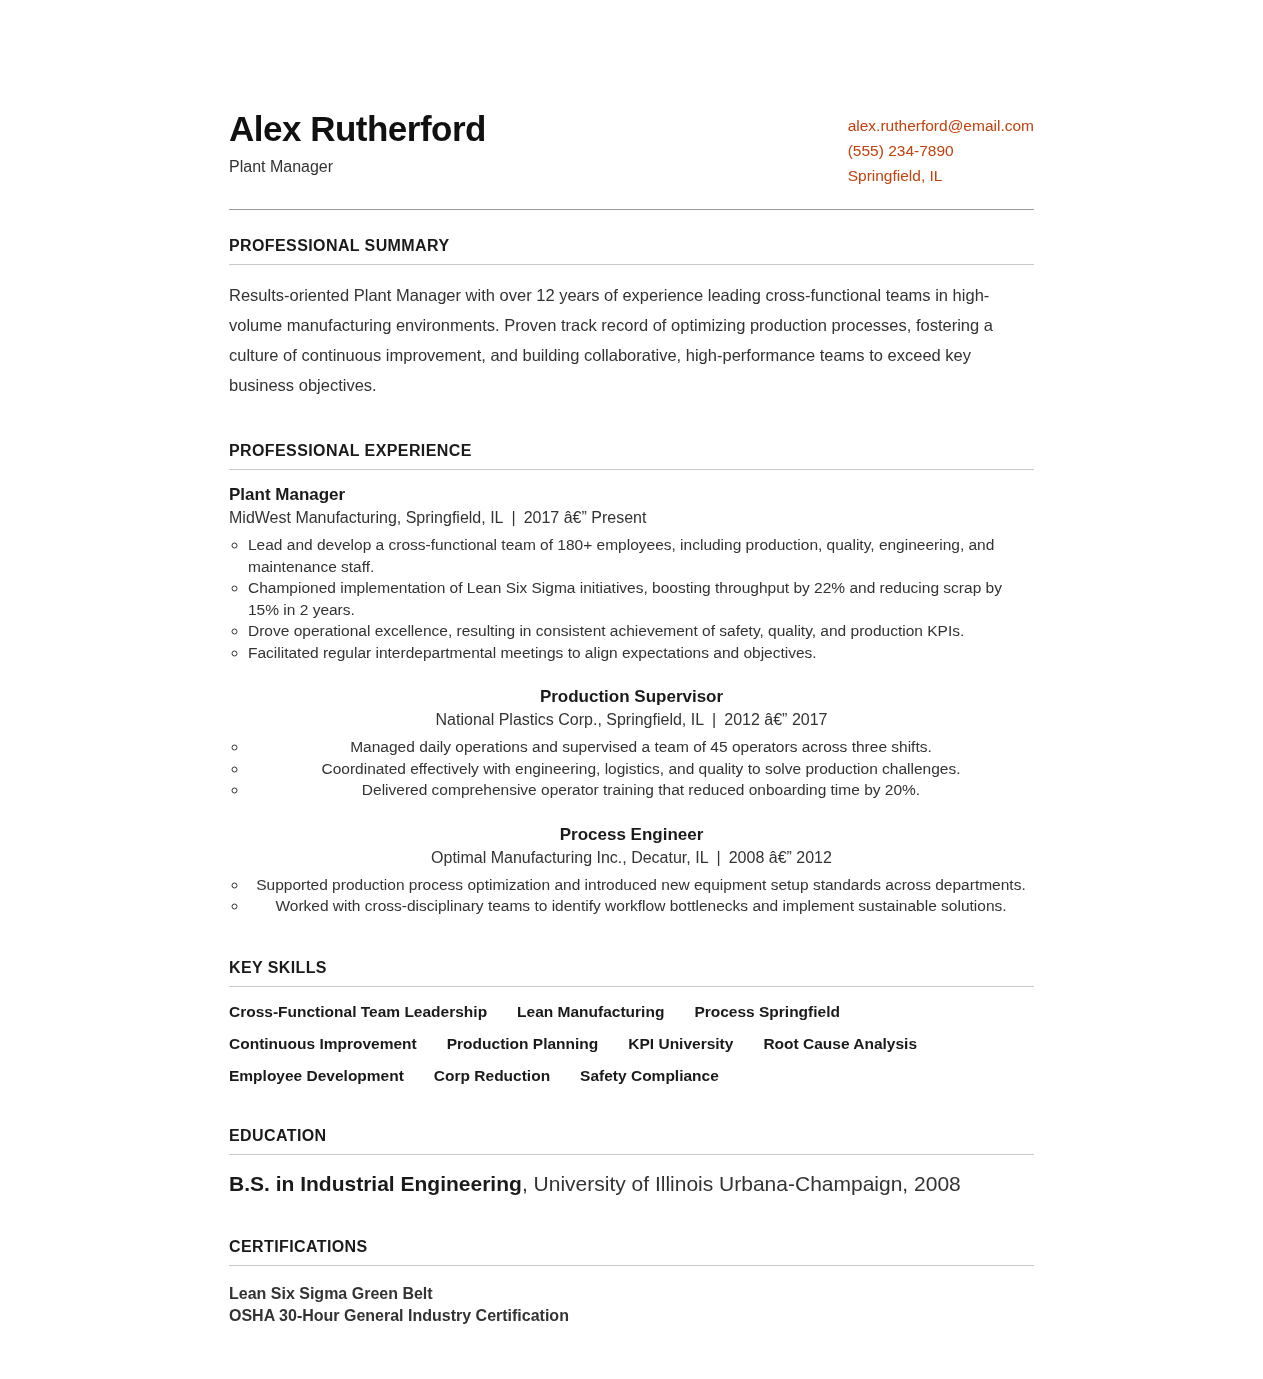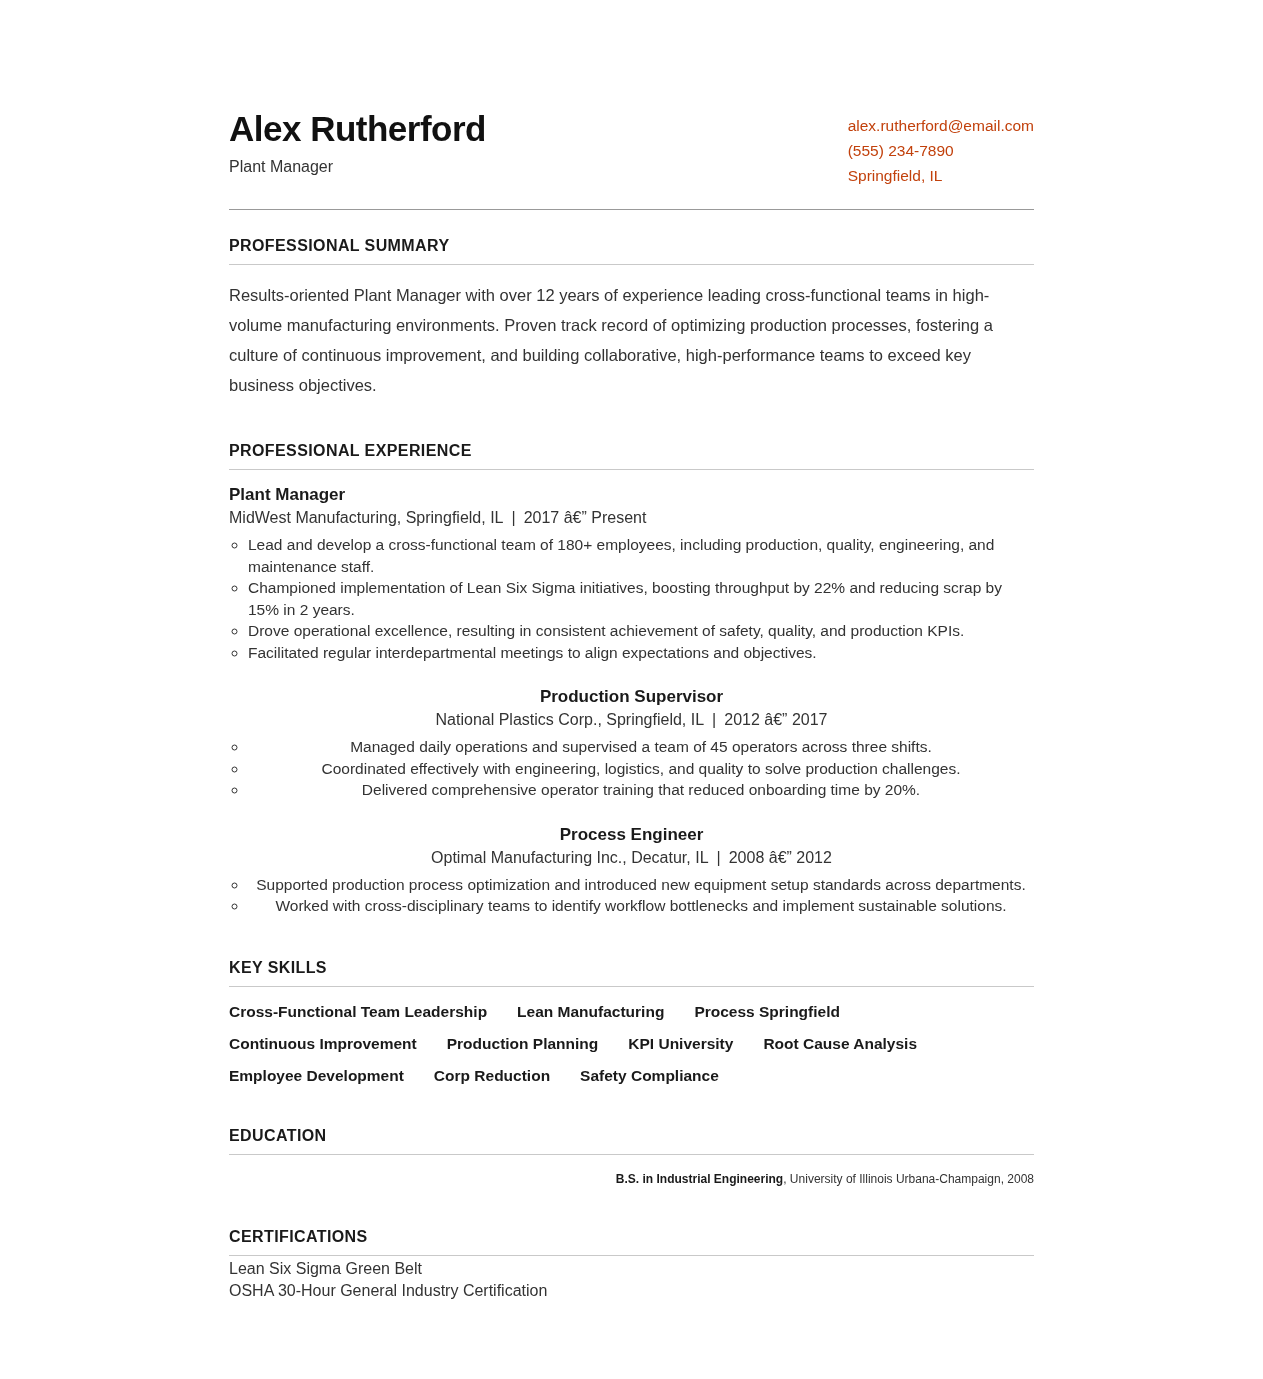--- a/index.html
+++ b/index.html
@@ -102,30 +102,29 @@
     margin-top: 16px;
     font-size: 15.5px;
     font-weight: bold;
     color: #1a1a1a;
   }
   .skills-row + .skills-row { margin-top: 14px; }
 
   
   .education-line {
     margin-top: 17px;
-    font-size: 12px;
-    text-align: right;
+    font-size: 21px;
   }
   .education-line .degree {
     font-weight: bold;
     color: #1a1a1a;
   }
 
   
-  .cert-list { margin-top: 2px; }
+  .cert-list { margin-top: 17px; font-weight: bold; }
   .cert-item {
     font-size: 16px;
     line-height: 22px;
   }
 </style>
 </head>
 <body>
 
 <div class="page">
 

